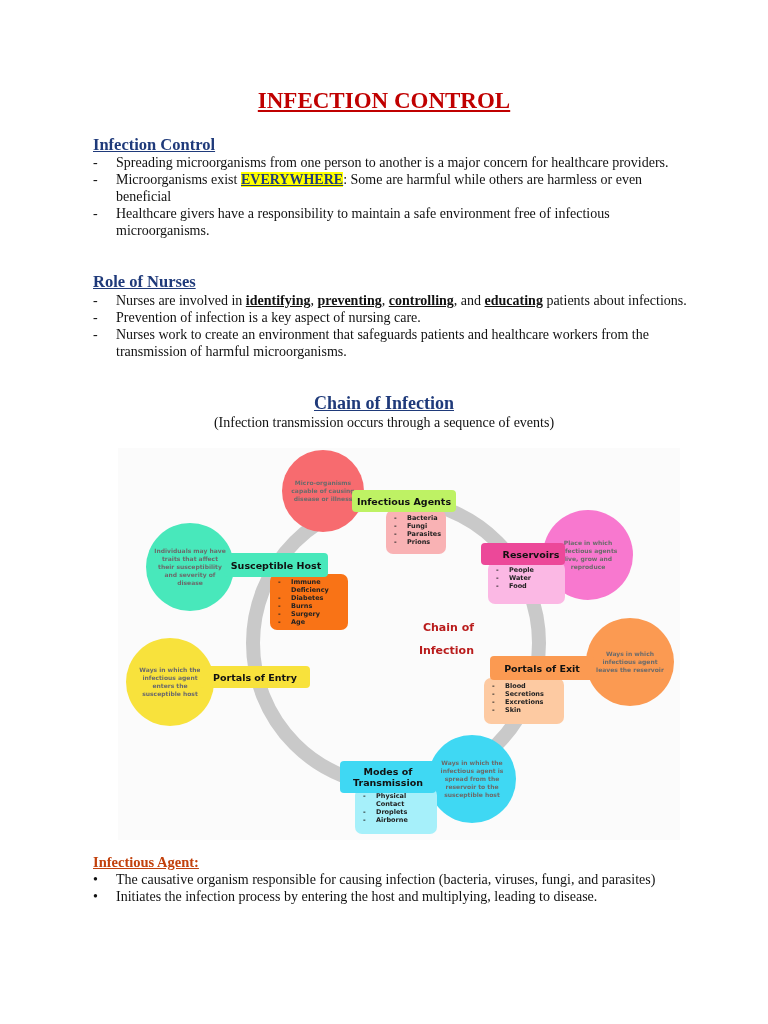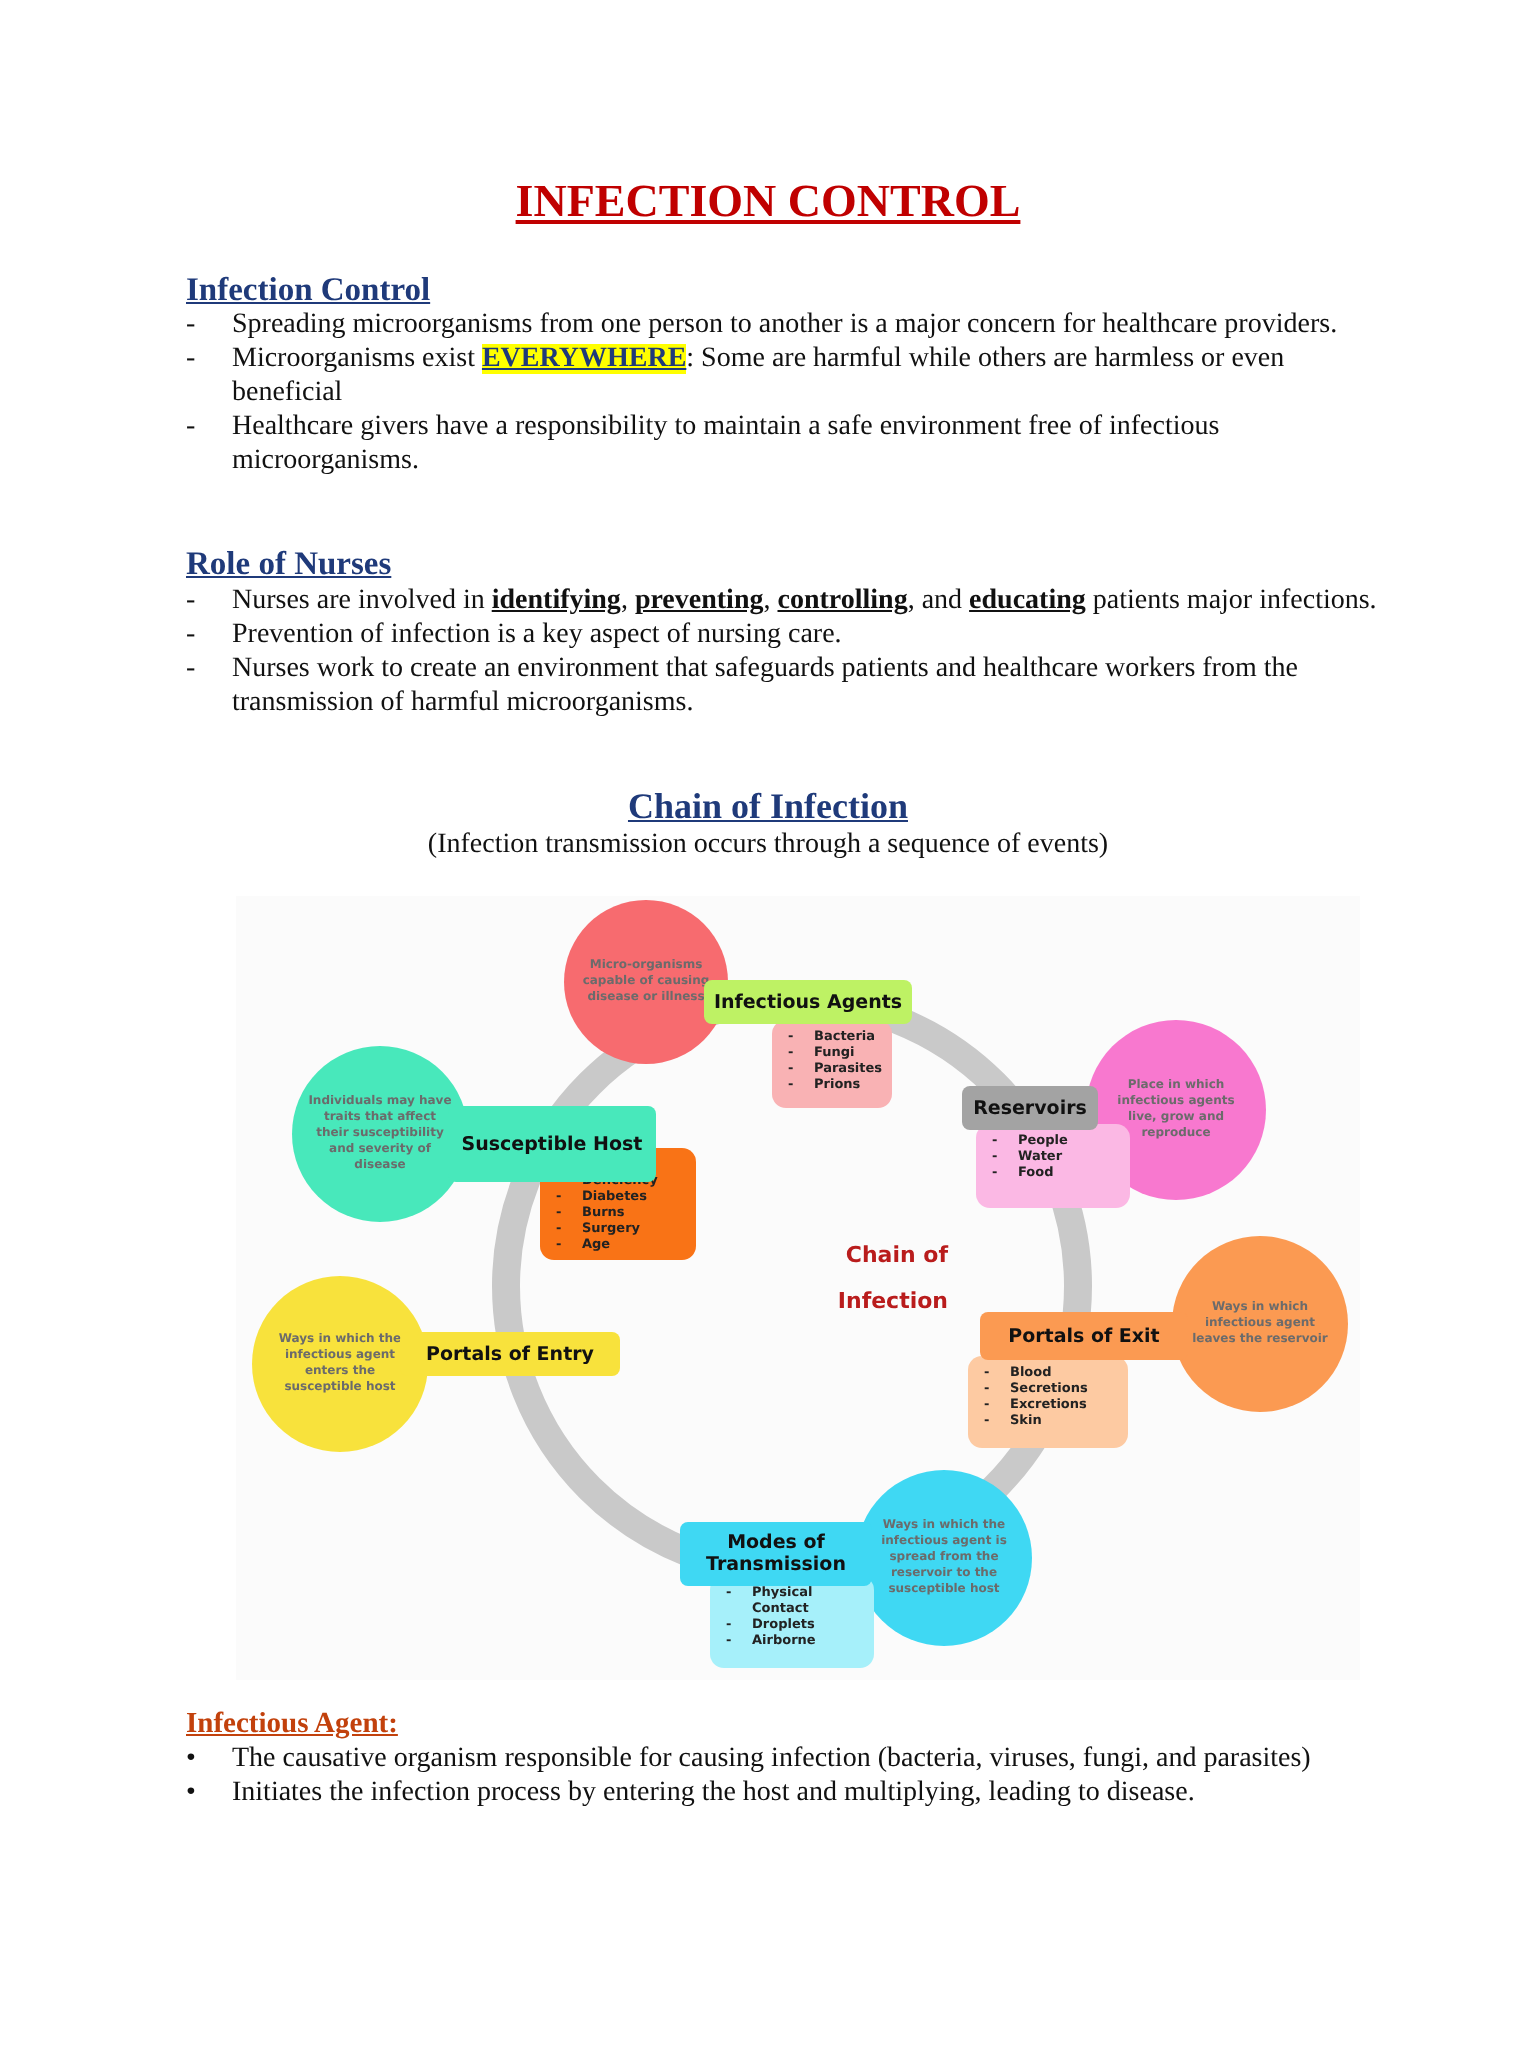--- a/index.html
+++ b/index.html
@@ -49,21 +49,21 @@
 
 <div class="h2" style="top:135px;">Infection Control</div>
 <ul class="list" style="top:154px;">
   <li><span class="dash">-</span><span>Spreading microorganisms from one person to another is a major concern for healthcare providers.</span></li>
   <li><span class="dash">-</span><span>Microorganisms exist </span><span class="hl">EVERYWHERE</span><span>: Some are harmful while others are harmless or even beneficial</span></li>
   <li><span class="dash">-</span><span>Healthcare givers have a responsibility to maintain a safe environment free of infectious microorganisms.</span></li>
 </ul>
 
 <div class="h2" style="top:272px;">Role of Nurses</div>
 <ul class="list" style="top:292px;">
-  <li><span class="dash">-</span><span>Nurses are involved in </span><span class="bu">identifying</span><span>, </span><span class="bu">preventing</span><span>, </span><span class="bu">controlling</span><span>, and </span><span class="bu">educating</span><span> patients major infections.</span></li>
+  <li><span class="dash">-</span><span>Nurses are involved in </span><span class="bu">identifying</span><span>, </span><span class="bu">preventing</span><span>, </span><span class="bu">controlling</span><span>, and </span><span class="bu">educating</span><span> patients about infections.</span></li>
   <li><span class="dash">-</span><span>Prevention of infection is a key aspect of nursing care.</span></li>
   <li><span class="dash">-</span><span>Nurses work to create an environment that safeguards patients and healthcare workers from the transmission of harmful microorganisms.</span></li>
 </ul>
 
 <div class="center-title">Chain of Infection</div>
 <div class="center-sub">(Infection transmission occurs through a sequence of events)</div>
 
 <div class="diagram">
   <div class="ring"></div>
   <div class="ctext">
@@ -87,21 +87,21 @@
   <div class="circ" style="left:425px; top:62px; width:90px; height:90px; background:#f878cf;">
     <span>Place in which infectious agents live, grow and reproduce</span>
   </div>
   <div class="box" style="left:370px; top:114px; width:77px; height:42px; background:#fbb8e4;">
     <ul>
       <li>People</li>
       <li>Water</li>
       <li>Food</li>
     </ul>
   </div>
-  <div class="lbl" style="left:363px; top:95px; width:68px; height:22px; background:#a3a3a3;">Reservoirs</div>
+  <div class="lbl" style="left:363px; top:95px; width:68px; height:22px; background:#ec4899;padding-left:16px;">Reservoirs</div>
 
   <div class="circ" style="left:468px; top:170px; width:88px; height:88px; background:#fb9a52;">
     <span>Ways in which infectious agent leaves the reservoir</span>
   </div>
   <div class="box" style="left:366px; top:230px; width:80px; height:46px; background:#fdcaa2;">
     <ul>
       <li>Blood</li>
       <li>Secretions</li>
       <li>Excretions</li>
       <li>Skin</li>
@@ -134,20 +134,20 @@
   </div>
   <div class="box" style="left:152px; top:126px; width:78px; height:56px; background:#f97316;">
     <ul>
       <li>Immune Deficiency</li>
       <li>Diabetes</li>
       <li>Burns</li>
       <li>Surgery</li>
       <li>Age</li>
     </ul>
   </div>
-  <div class="lbl" style="left:106px; top:105px; width:104px; height:38px; background:#48e8bb;">Susceptible Host</div>
+  <div class="lbl" style="left:106px; top:105px; width:104px; height:24px; background:#48e8bb;">Susceptible Host</div>
 </div>
 
 <div class="h3">Infectious Agent:</div>
 <ul class="list bullets" style="top:871px;">
   <li><span class="dash">•</span><span>The causative organism responsible for causing infection (bacteria, viruses, fungi, and parasites)</span></li>
   <li><span class="dash">•</span><span>Initiates the infection process by entering the host and multiplying, leading to disease.</span></li>
 </ul>
 
 </body></html>

